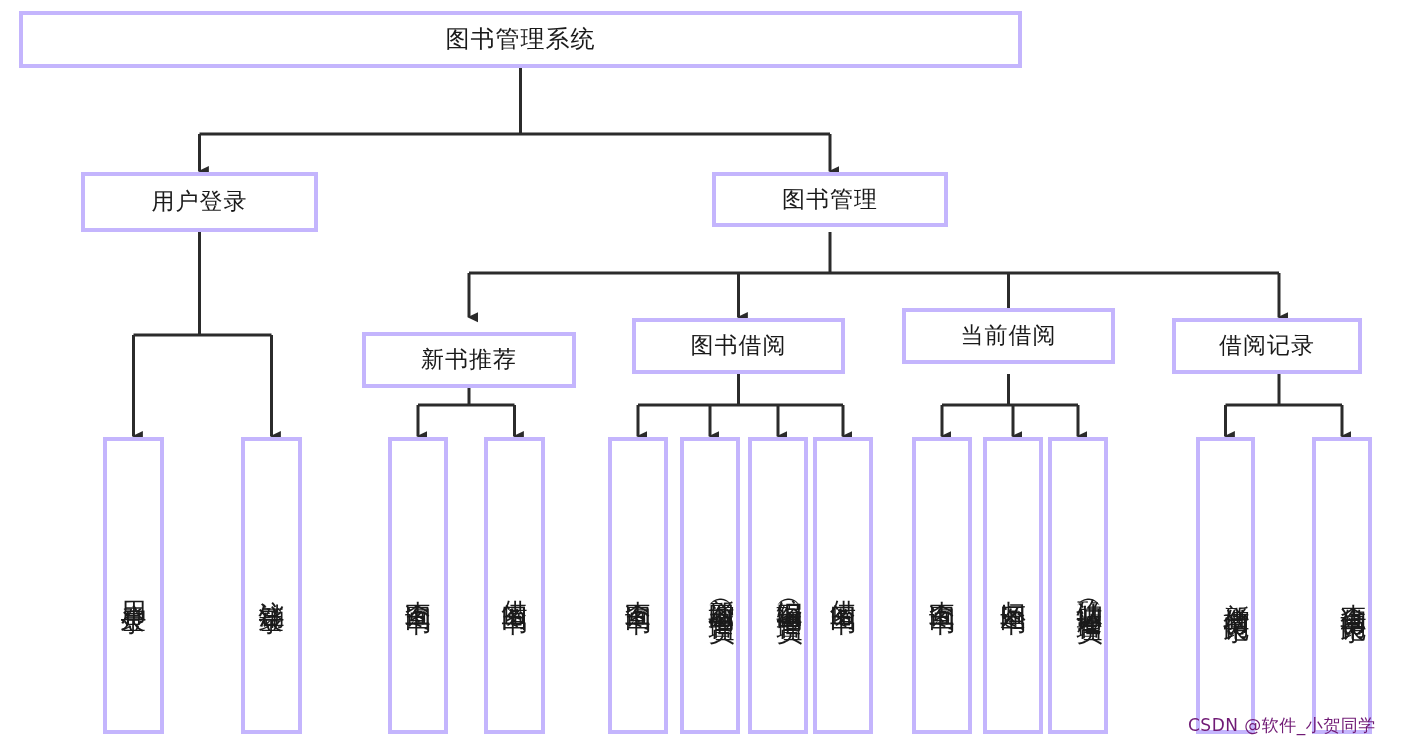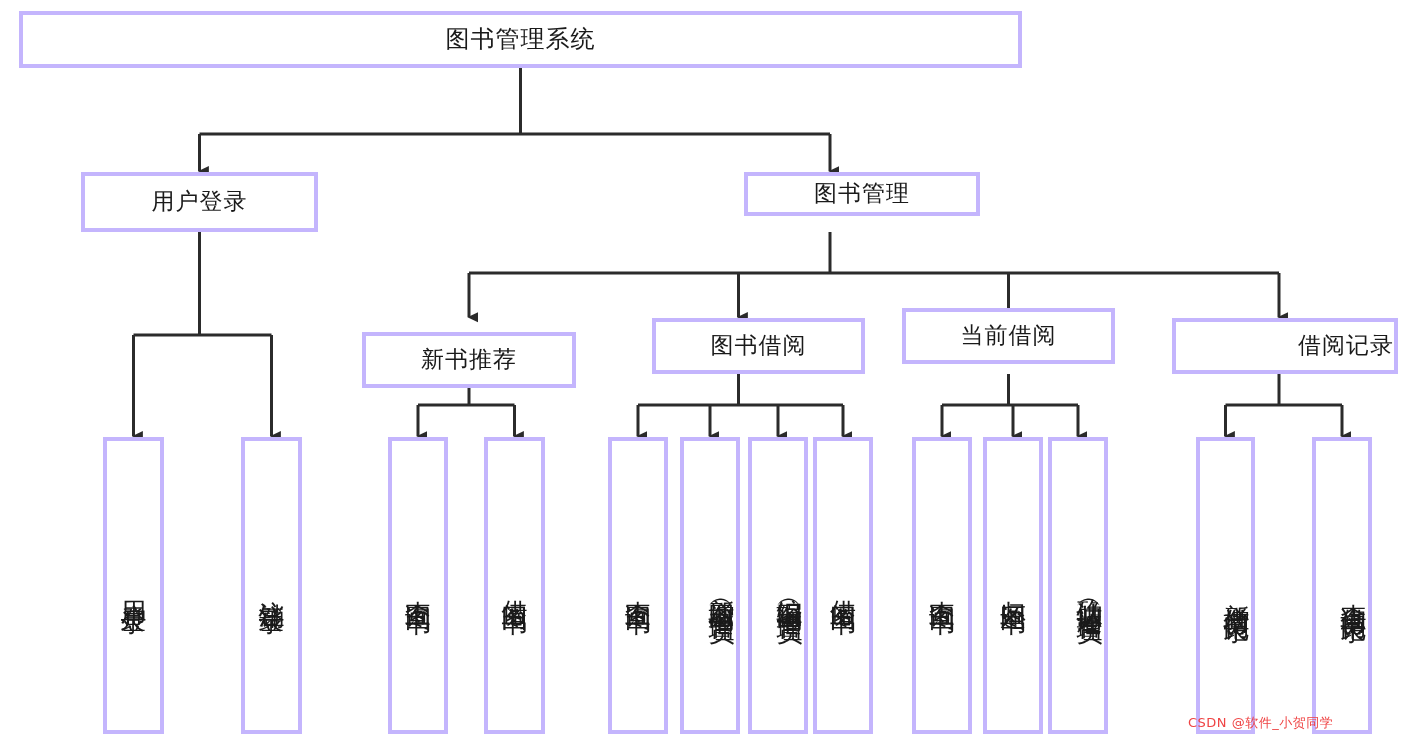--- a/index.html
+++ b/index.html
@@ -29,22 +29,22 @@
     text-orientation:upright;
     font-size:26px;
     letter-spacing:3px;
     align-items:flex-start;
     justify-content:center;
     padding-top:12px;
   }
   .node.vert.short{align-items:center;padding-top:0;}
   .watermark{
     position:absolute;
-    font-size:13px;
-    color:#ef4444;
+    font-size:17px;
+    color:#701a75;
     white-space:nowrap;
     letter-spacing:0.5px;
     pointer-events:none;
   }
 </style>
 </head>
 <body>
 
 <div id="stage">
   <svg id="wires" viewBox="0 0 1405 747">
@@ -89,33 +89,33 @@
         <line x1="1342" y1="405" x2="1342" y2="436" stroke="#2b2b2b" stroke-width="3" marker-end="url(#arrowhead)"></line>
       </g>
   </svg>
   <div id="node-layer">
       <div class="node horiz root" style="left: 19px; top: 11px; width: 1003px; height: 57px;">
         <span>图书管理系统</span>
       </div>
       <div class="node horiz" style="left: 81px; top: 172px; width: 237px; height: 60px;">
         <span>用户登录</span>
       </div>
-      <div class="node horiz" style="left: 744px; top: 172px; width: 236px; height: 44px;">
+      <div class="node horiz" style="left: 712px; top: 172px; width: 236px; height: 55px;">
         <span>图书管理</span>
       </div>
       <div class="node horiz" style="left: 362px; top: 332px; width: 214px; height: 56px;">
         <span>新书推荐</span>
       </div>
-      <div class="node horiz" style="left: 632px; top: 318px; width: 213px; height: 56px; margin-left: 20px;">
+      <div class="node horiz" style="left: 632px; top: 318px; width: 213px; height: 56px;">
         <span>图书借阅</span>
       </div>
       <div class="node horiz" style="left: 902px; top: 308px; width: 213px; height: 56px;">
         <span>当前借阅</span>
       </div>
-      <div class="node horiz" style="left: 1172px; top: 318px; width: 226px; height: 56px; justify-content: flex-end;">
+      <div class="node horiz" style="left: 1172px; top: 318px; width: 190px; height: 56px;">
         <span>借阅记录</span>
       </div>
       <div class="node vert short" style="left: 103px; top: 437px; width: 61px; height: 297px;">
         <span>用户登录</span>
       </div>
       <div class="node vert short" style="left: 241px; top: 437px; width: 61px; height: 297px;">
         <span>注销登录</span>
       </div>
       <div class="node vert short" style="left: 388px; top: 437px; width: 60px; height: 297px;">
         <span>查询图书</span>

